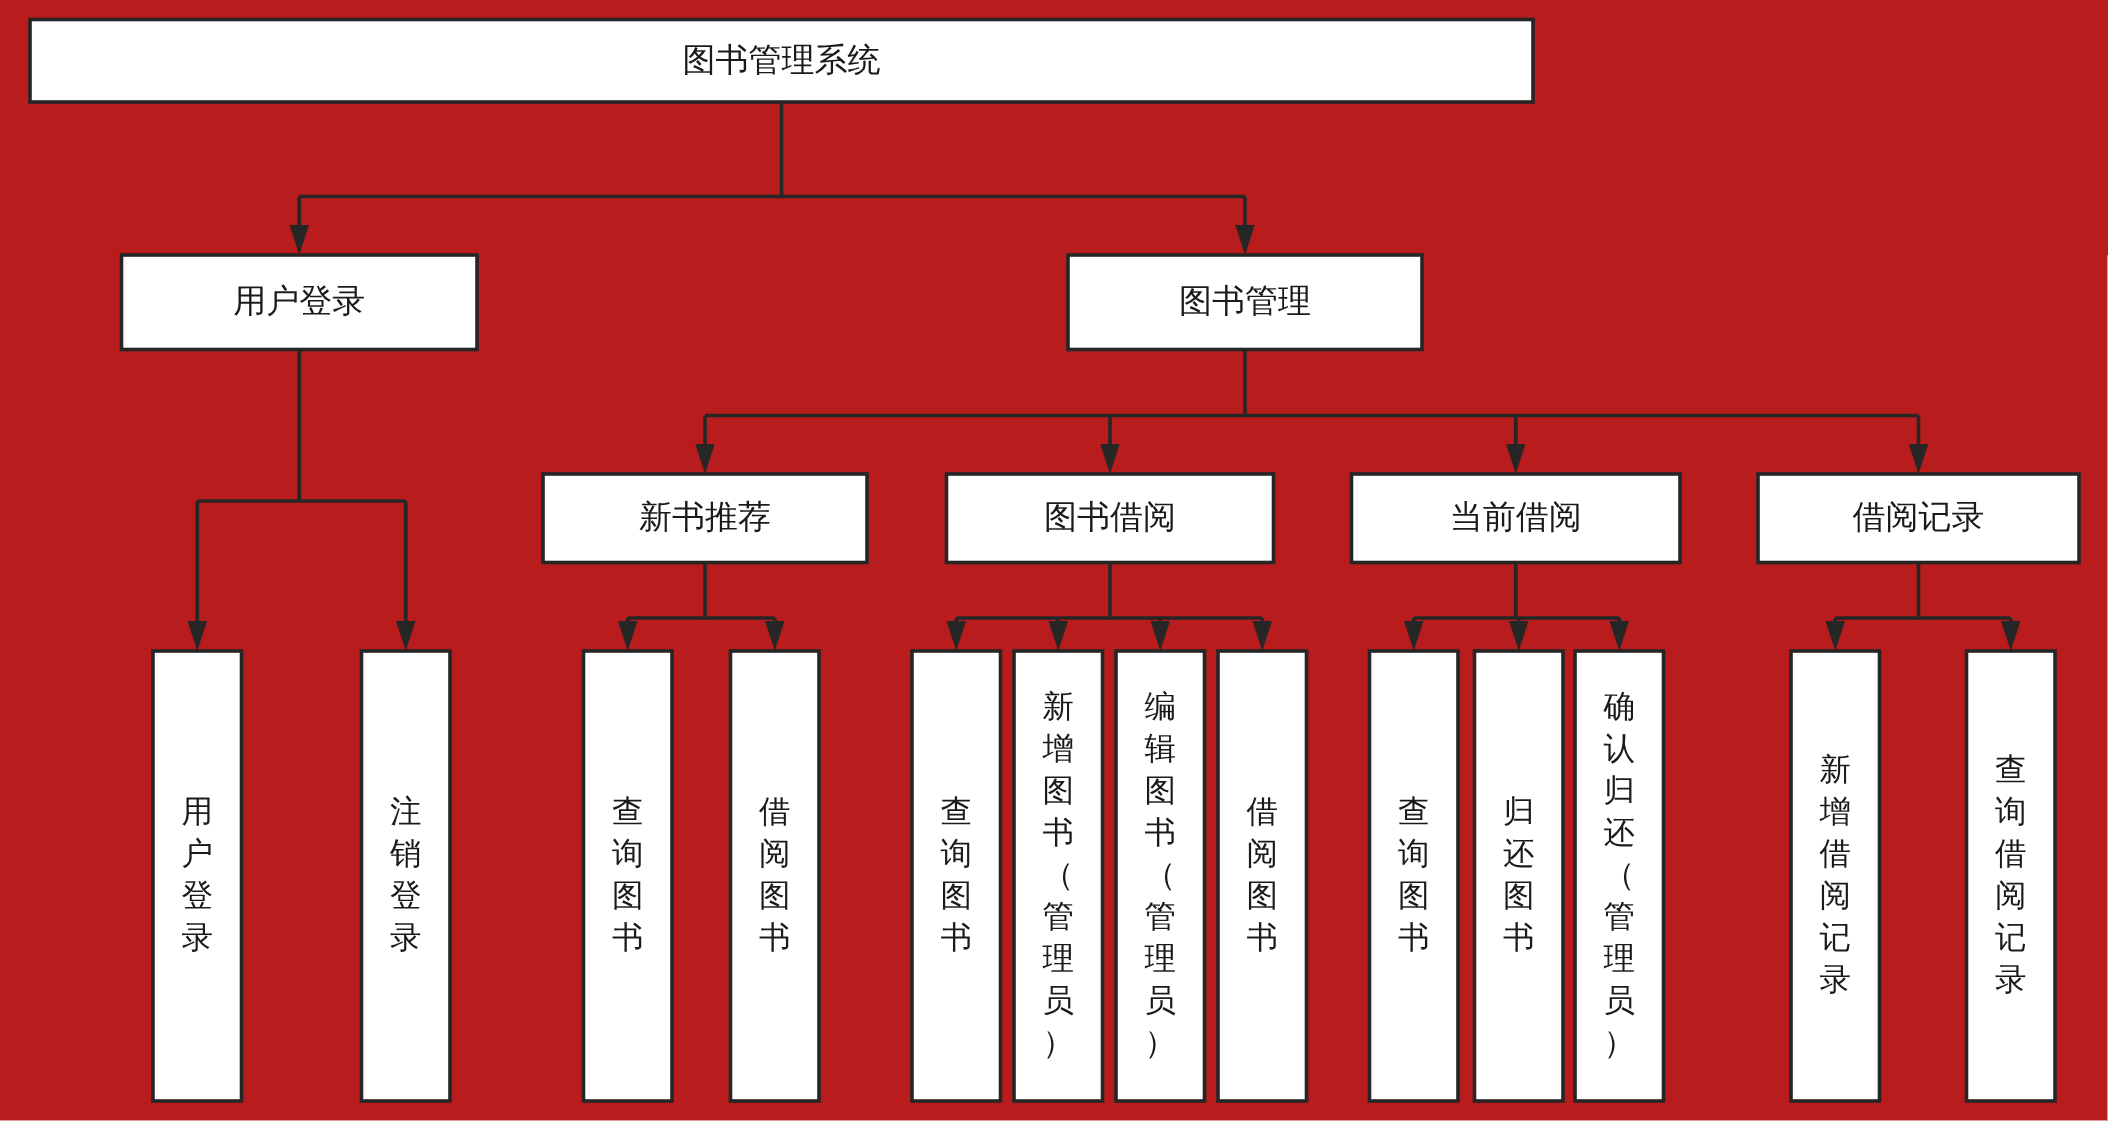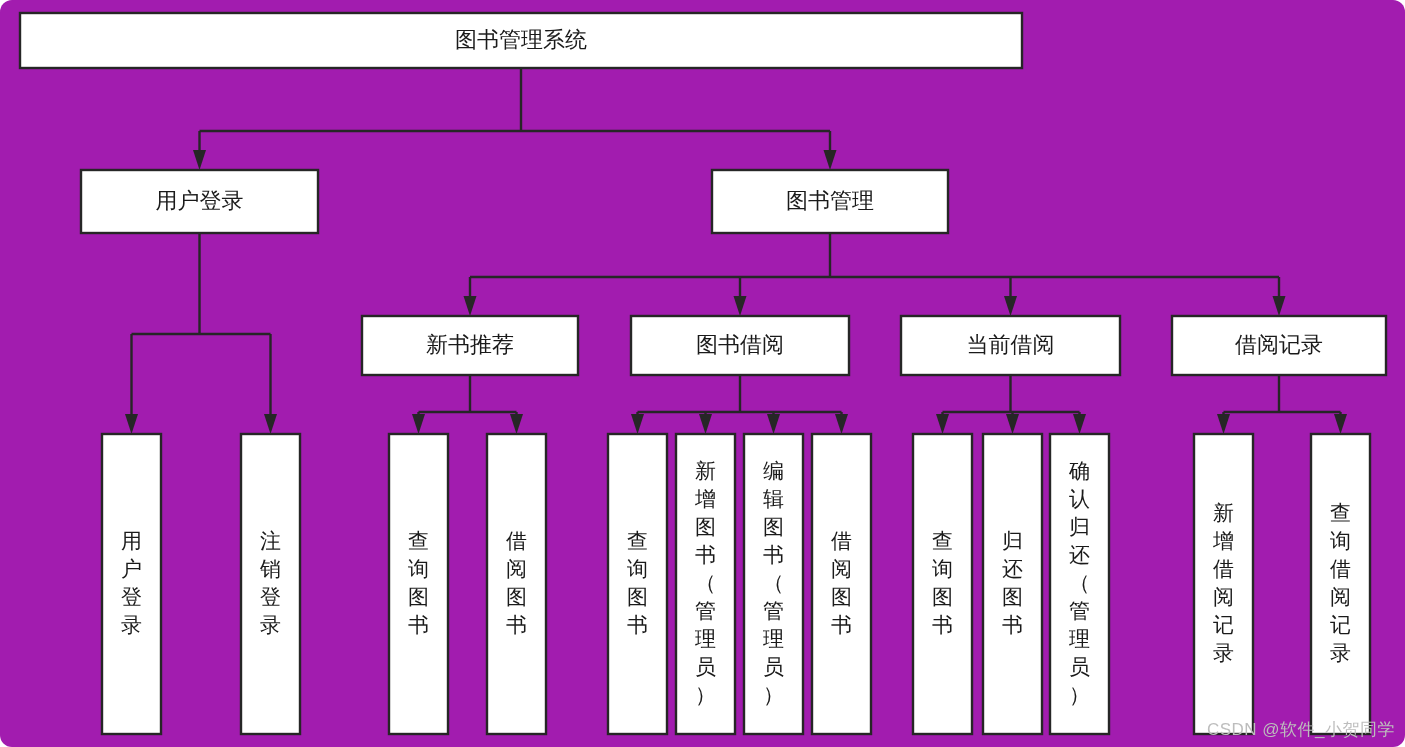--- a/index.html
+++ b/index.html
@@ -10,22 +10,21 @@
   body {
     width: 1405px;
     height: 747px;
     font-family: "Liberation Sans", "DejaVu Sans", sans-serif;
     overflow: hidden;
   }
   #diagram-root {
     position: relative;
     width: 1405px;
     height: 747px;
-    background: #a21caf;
-    border-radius: 12px;
+    background: #b91c1c;
   }
   svg.diagram-canvas {
     position: absolute;
     left: 0;
     top: 0;
     width: 1405px;
     height: 747px;
     display: block;
   }
   .node-rect {
@@ -216,14 +215,13 @@
         <g>
           <rect x="1194" y="434" width="59" height="300" class="node-rect"></rect>
           <text class="node-label vertical-text" x="1223.5" y="0"><tspan x="1223.5" y="514">新</tspan><tspan x="1223.5" y="542">增</tspan><tspan x="1223.5" y="570">借</tspan><tspan x="1223.5" y="598">阅</tspan><tspan x="1223.5" y="626">记</tspan><tspan x="1223.5" y="654">录</tspan></text>
         </g>
         <g>
           <rect x="1311" y="434" width="59" height="300" class="node-rect"></rect>
           <text class="node-label vertical-text" x="1340.5" y="0"><tspan x="1340.5" y="514">查</tspan><tspan x="1340.5" y="542">询</tspan><tspan x="1340.5" y="570">借</tspan><tspan x="1340.5" y="598">阅</tspan><tspan x="1340.5" y="626">记</tspan><tspan x="1340.5" y="654">录</tspan></text>
         </g>
       </g>
   </svg>
-  <div class="watermark">CSDN @软件_小贺同学</div>
 </div>
 
 </body></html>

